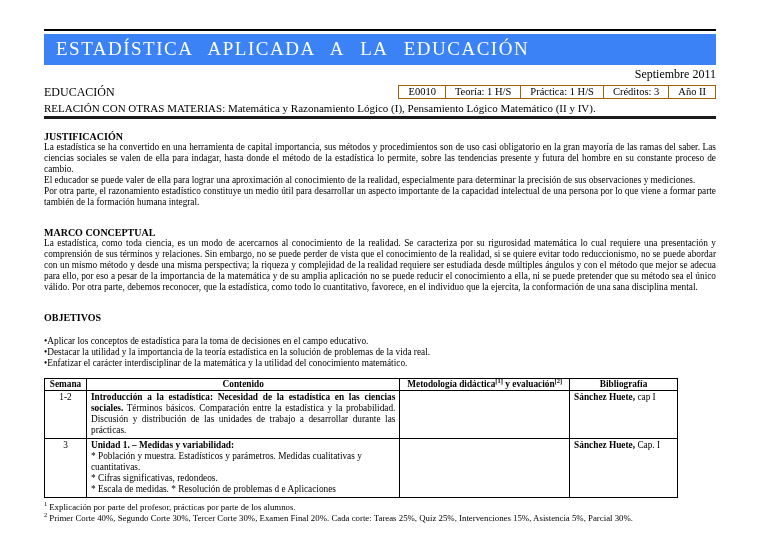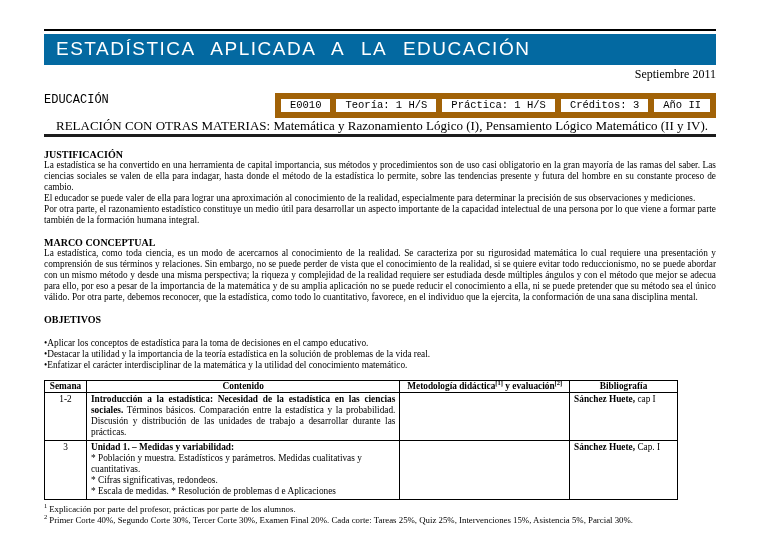--- a/index.html
+++ b/index.html
@@ -10,45 +10,45 @@
     color: #000;
     overflow: hidden;
   }
   .page { position: relative; width: 768px; height: 543px; background: #fff; }
   .content { position: absolute; left: 44px; top: 0; width: 672px; }
 
   .topline { margin-top: 29px; height: 2px; background: #000; }
 
   .titlebar {
     margin-top: 3px;
-    background: #0369a1;
+    background: #3b82f6;
     color: #fff;
-    font-family: Liberation Sans, sans-serif;
+    font-family: Liberation Serif, serif;
     font-size: 19px;
     letter-spacing: 1.5px;
     word-spacing: 10px;
     padding: 4px 0 5px 12px;
   }
 
   .date-line { text-align: right; font-size: 12px; margin-top: 2px; line-height: 14px; }
 
-  .info-row { display: flex; justify-content: space-between; align-items: flex-start; margin-top: 12px; font-family: Liberation Mono, monospace; }
+  .info-row { display: flex; justify-content: space-between; align-items: flex-start; margin-top: 4px; }
   .program { font-size: 12px; line-height: 15px; }
   .info-table { border-collapse: collapse; font-size: 10.5px; margin-top: 0px; }
   .info-table td {
-    border: 6px solid #a16207;
+    border: 1px solid #a16207;
     padding: 0px 9px 1px 9px;
     white-space: nowrap;
     text-align: center;
   }
 
-  .relation { font-size: 13px; margin-top: 2px; line-height: 12px; margin-left: 12px; }
+  .relation { font-size: 11px; margin-top: 2px; line-height: 12px; }
   .thickrule { height: 3px; background: #1c1c1c; margin-top: 2px; }
 
-  .section-heading { font-size: 10px; font-weight: bold; margin-top: 11px; }
+  .section-heading { font-size: 10px; font-weight: bold; margin-top: 19px; }
   .section-heading.first { margin-top: 12px; }
   p.body-par { font-size: 9.3px; line-height: 11px; text-align: justify; }
 
   .bullets { margin-top: 13px; }
   .bullet-item { font-size: 9.3px; line-height: 11.2px; }
   .bullet-item::before { content: "\2022 "; }
 
   table.schedule {
     border-collapse: collapse;
     width: 634px;

